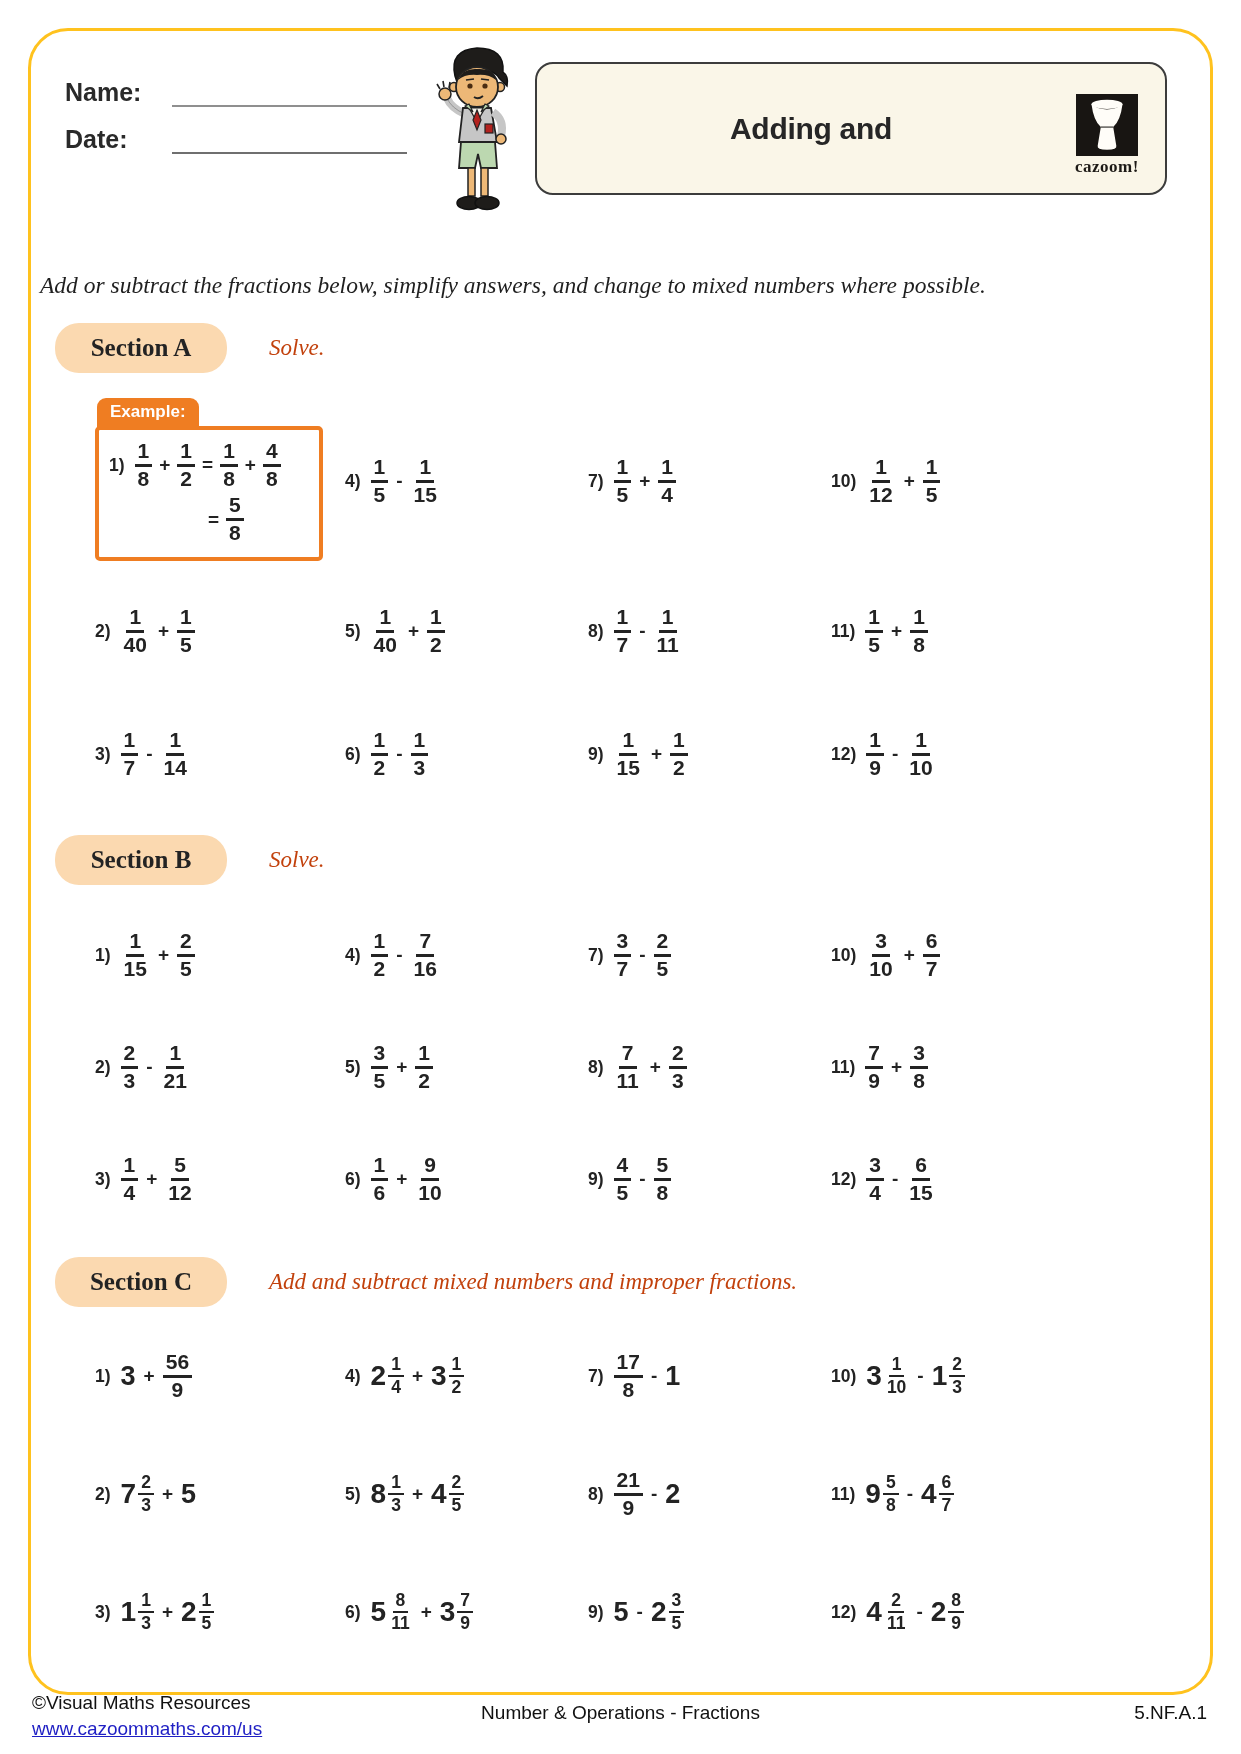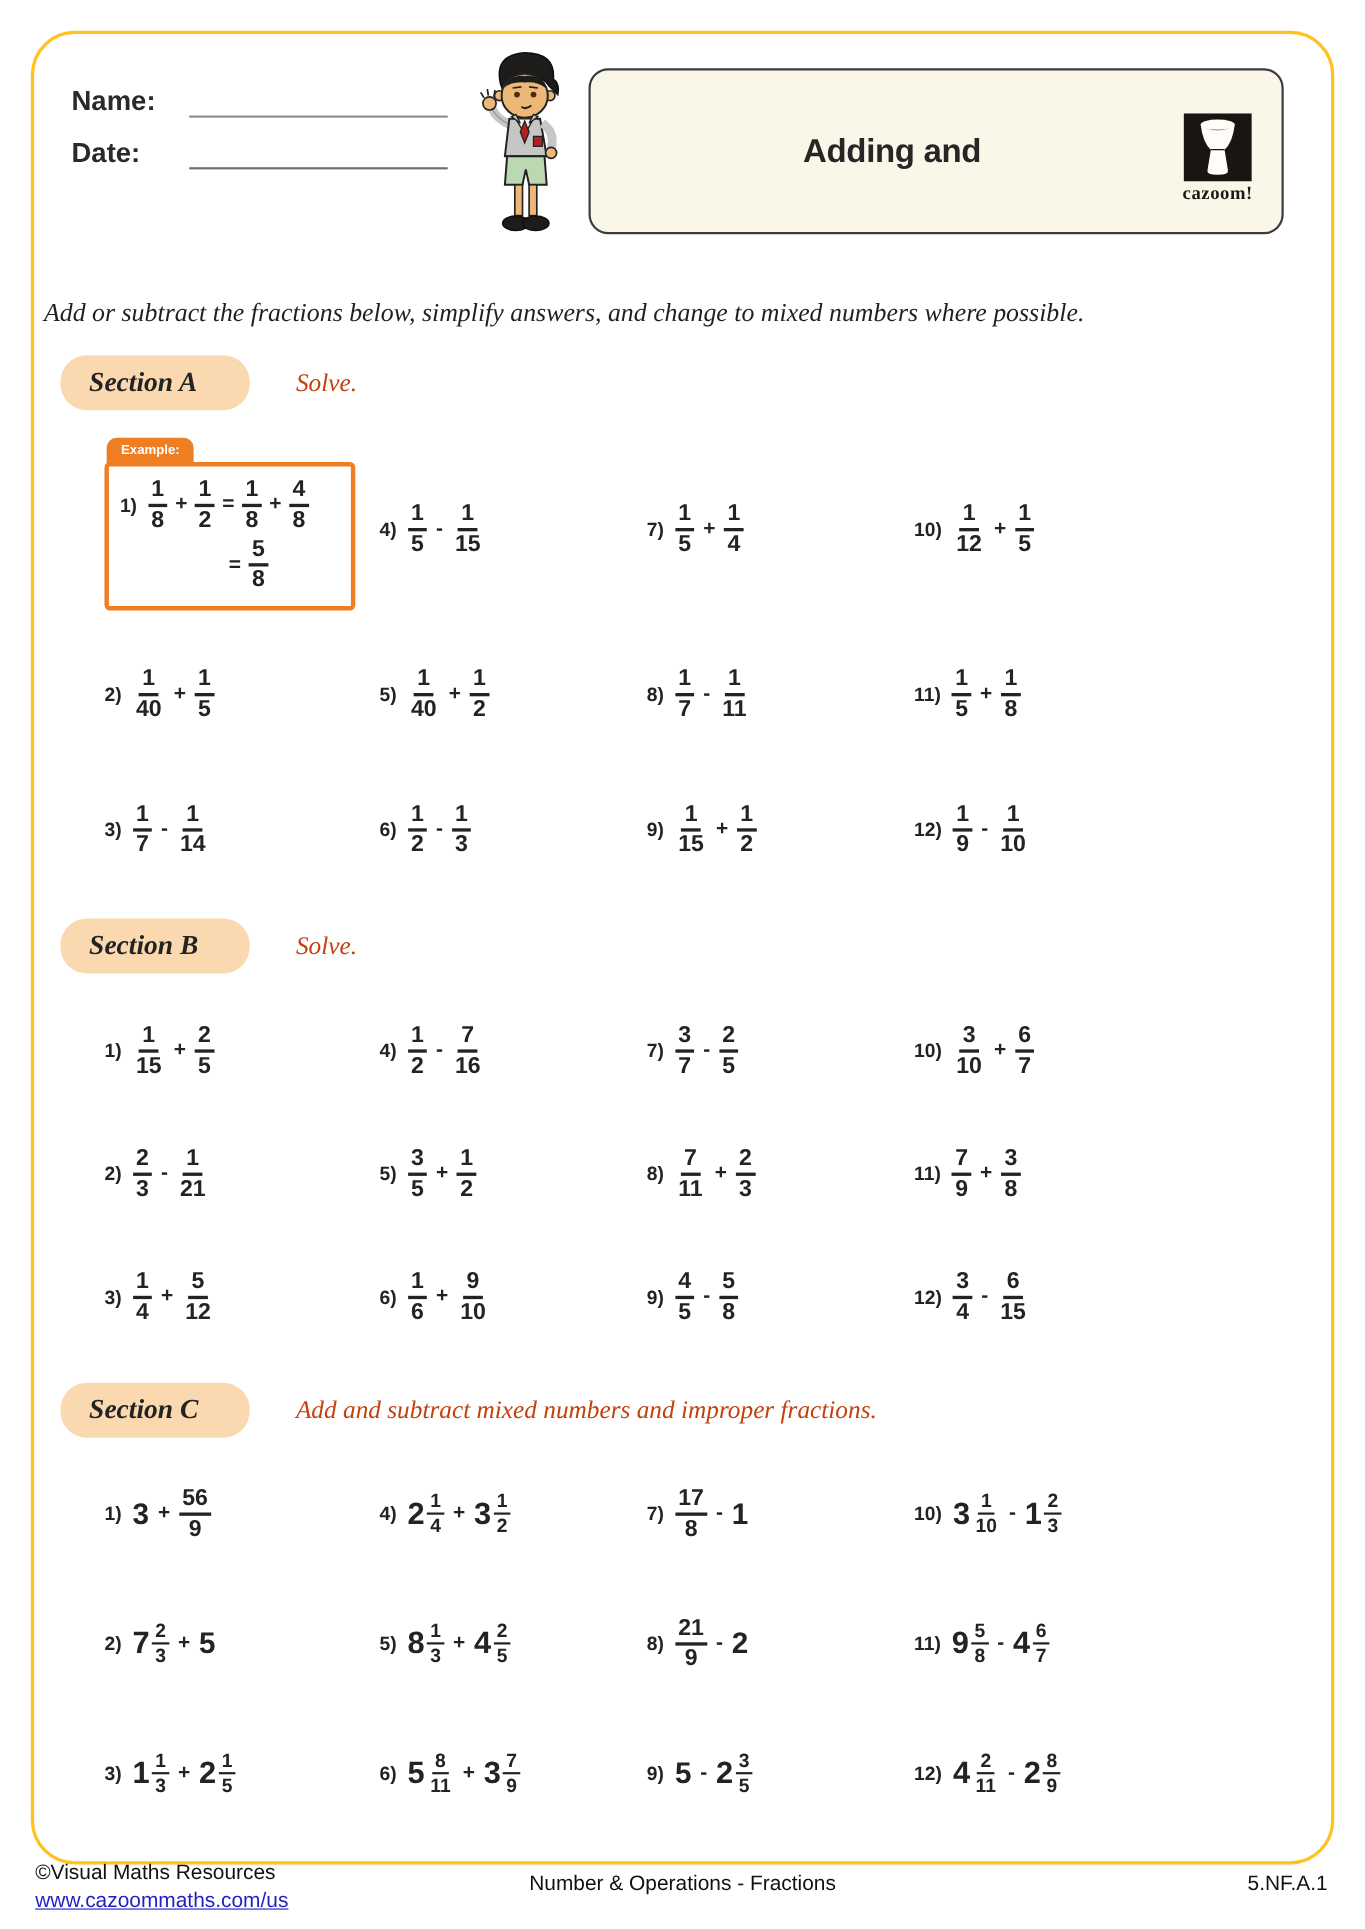--- a/index.html
+++ b/index.html
@@ -19,40 +19,40 @@
   .field-row { position:absolute; left:65px; display:flex; align-items:flex-end; }
   .field-row.name { top:48px; }
   .field-row.date { top:95px; }
   .field-label { font-size:25px; font-weight:bold; color:#2a2a2a; width:95px; }
   .field-line { display:inline-block; width:235px; height:26px; border-bottom:2.5px solid #8f8f8f; margin-left:12px; }
   .field-row.date .field-line { border-bottom-color:#6f6f6f; }
 
   .boy { position:absolute; left:425px; top:12px; }
 
   .title-box {
-    position:absolute; left:535px; top:32px; width:632px; height:151px;
+    position:absolute; left:535px; top:32px; width:632px; height:133px;
     background:#FAF6E8; border:2.5px solid #3c3c3c; border-radius:18px;
     display:flex; align-items:center; padding:0 14px 0 22px;
   }
   .title { flex:1; text-align:center; font-size:30px; font-weight:bold; color:#262626; line-height:1.2; letter-spacing:-0.3px; }
   .logo { width:88px; display:flex; flex-direction:column; align-items:center; margin-top:14px; }
   .logo-text { font-family:"Liberation Serif", serif; font-weight:bold; font-size:17px; color:#1d1a16; margin-top:1px; letter-spacing:0.5px; }
 
   
   .intro {
     margin:30px 40px 0; text-align:left;
     font-family:"Liberation Serif", serif; font-style:italic; font-size:23.5px; color:#1f1f1f;
   }
 
   
   .section-header { display:flex; align-items:center; margin:22px 0 0 55px; }
   .section-a .section-header { margin-top:24px; }
   .section-pill {
-    background:#FBD9B0; border-radius:24px; padding:11px 26px; min-width:172px; text-align:left;
-    font-family:"Liberation Serif", serif; font-style:italic; font-weight:bold; font-size:25px; color:#232323;
+    background:#FBD9B0; border-radius:24px; padding:11px 26px; min-width:172px; text-align:center;
+    font-family:"Liberation Serif", serif; font-weight:bold; font-size:25px; color:#232323;
   }
   .section-instruction {
     margin-left:42px; font-family:"Liberation Serif", serif; font-style:italic; font-size:23px; color:#c2410c;
   }
   .problems {
     margin-left:95px; width:1030px; display:grid;
     grid-template-columns:250px 243px 243px 1fr;
     grid-auto-flow:column; align-items:center;
   }
   .section-a .problems { grid-template-rows:172px 128px 118px; margin-top:22px; }
@@ -69,21 +69,21 @@
   .op { font-size:19px; font-weight:bold; padding:0 1px; }
   .whole { font-size:27px; font-weight:bold; }
   .mixed { display:inline-flex; align-items:center; gap:2px; }
   .mixed .whole { font-size:28px; }
   .mixed .frac { font-size:17.5px; }
   .mixed .frac .fn { border-bottom-width:2.5px; }
 
   
   .example-cell { align-self:start; margin-top:2px; }
   .ex-tab {
-    display:inline-block; background:#EF7D22; color:#fff; font-weight:bold; font-size:12px;
+    display:inline-block; background:#EF7D22; color:#fff; font-weight:bold; font-size:17px;
     padding:4px 13px 5px; border-radius:9px 9px 0 0; position:relative; top:1px; margin-left:2px;
   }
   .ex-body {
     border:4px solid #EF7D22; border-radius:5px; background:#fff;
     width:228px; padding:10px 8px 12px 10px;
   }
   .ex-line { display:flex; align-items:center; }
   .ex-line .expr { gap:6px; }
   .ex-line2 { padding-left:98px; margin-top:4px; }
 

